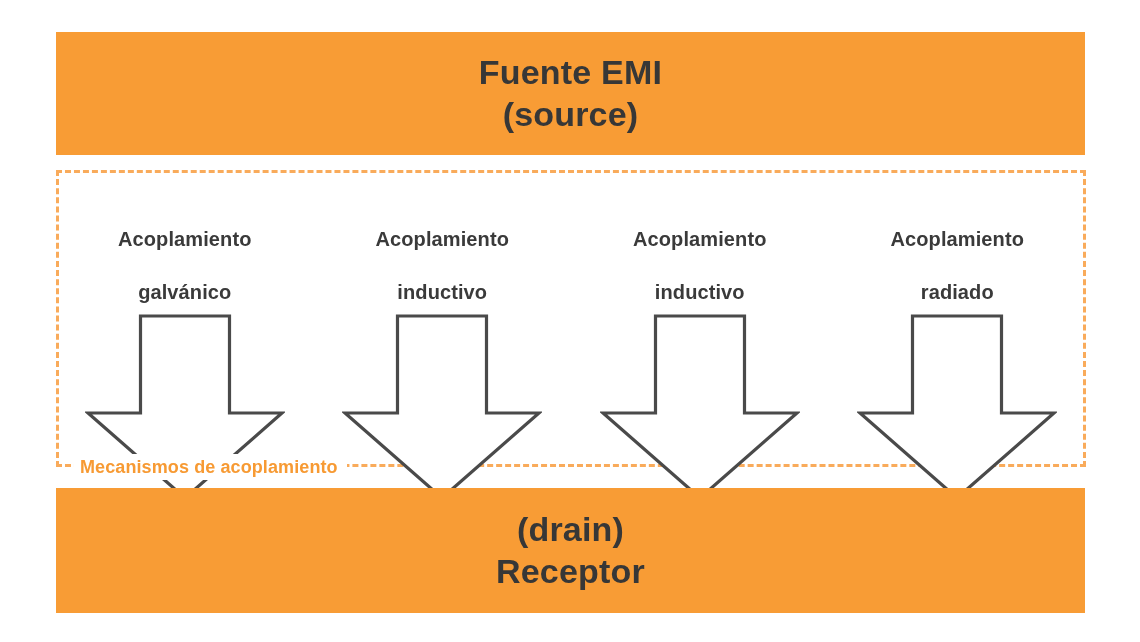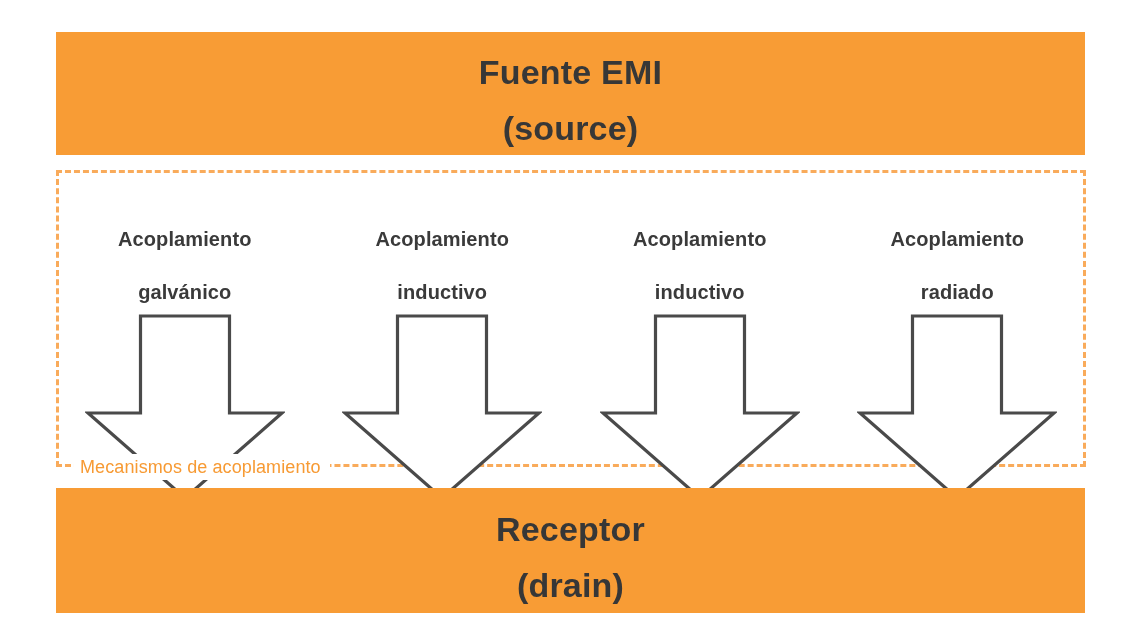--- a/index.html
+++ b/index.html
@@ -40,21 +40,20 @@
     top: 32px;
     height: 123px;
   }
   #banner-drain {
     top: 488px;
     height: 125px;
   }
   .banner-line {
     display: block;
     white-space: nowrap;
-    margin-top: 14px;
   }
 
   
   #coupling-box {
     position: absolute;
     left: 56px;
     top: 170px;
     width: 1030px;
     height: 297px;
     box-sizing: border-box;
@@ -114,21 +113,21 @@
     position: absolute;
     left: 74px;
     top: 454px;
     height: 26px;
     display: flex;
     align-items: center;
     padding: 0 9px 0 6px;
     background: #ffffff;
     color: #f79a33;
     font-size: 18px;
-    font-weight: normal;
+    font-weight: bold;
     letter-spacing: 0.1px;
     white-space: nowrap;
   }
 </style>
 </head>
 <body>
 
 <div id="canvas">
 
   <div class="banner" id="banner-source">
@@ -188,17 +187,17 @@
       </div>
     </div>
 
   </div>
 
   <div id="coupling-caption">
     <span>Mecanismos de acoplamiento</span>
   </div>
 
   <div class="banner" id="banner-drain">
+    <span class="banner-line">(drain)</span>
     <span class="banner-line">Receptor</span>
-    <span class="banner-line">(drain)</span>
   </div>
 
 </div>
 
 </body></html>

